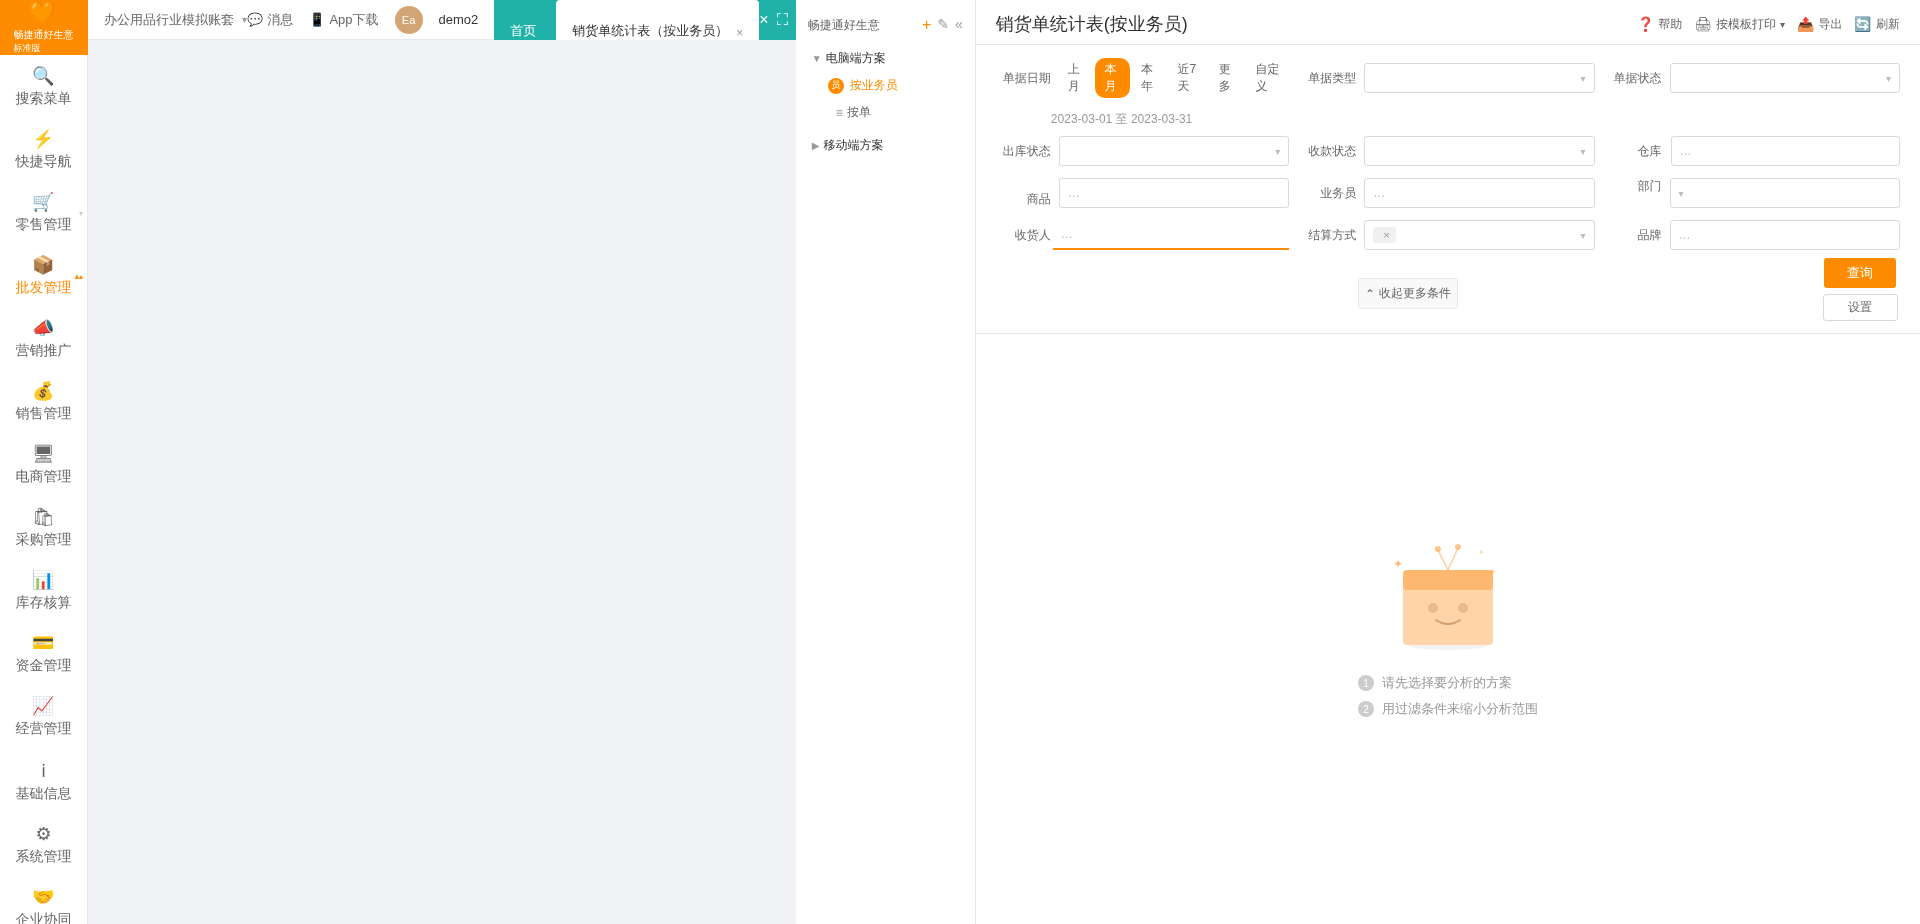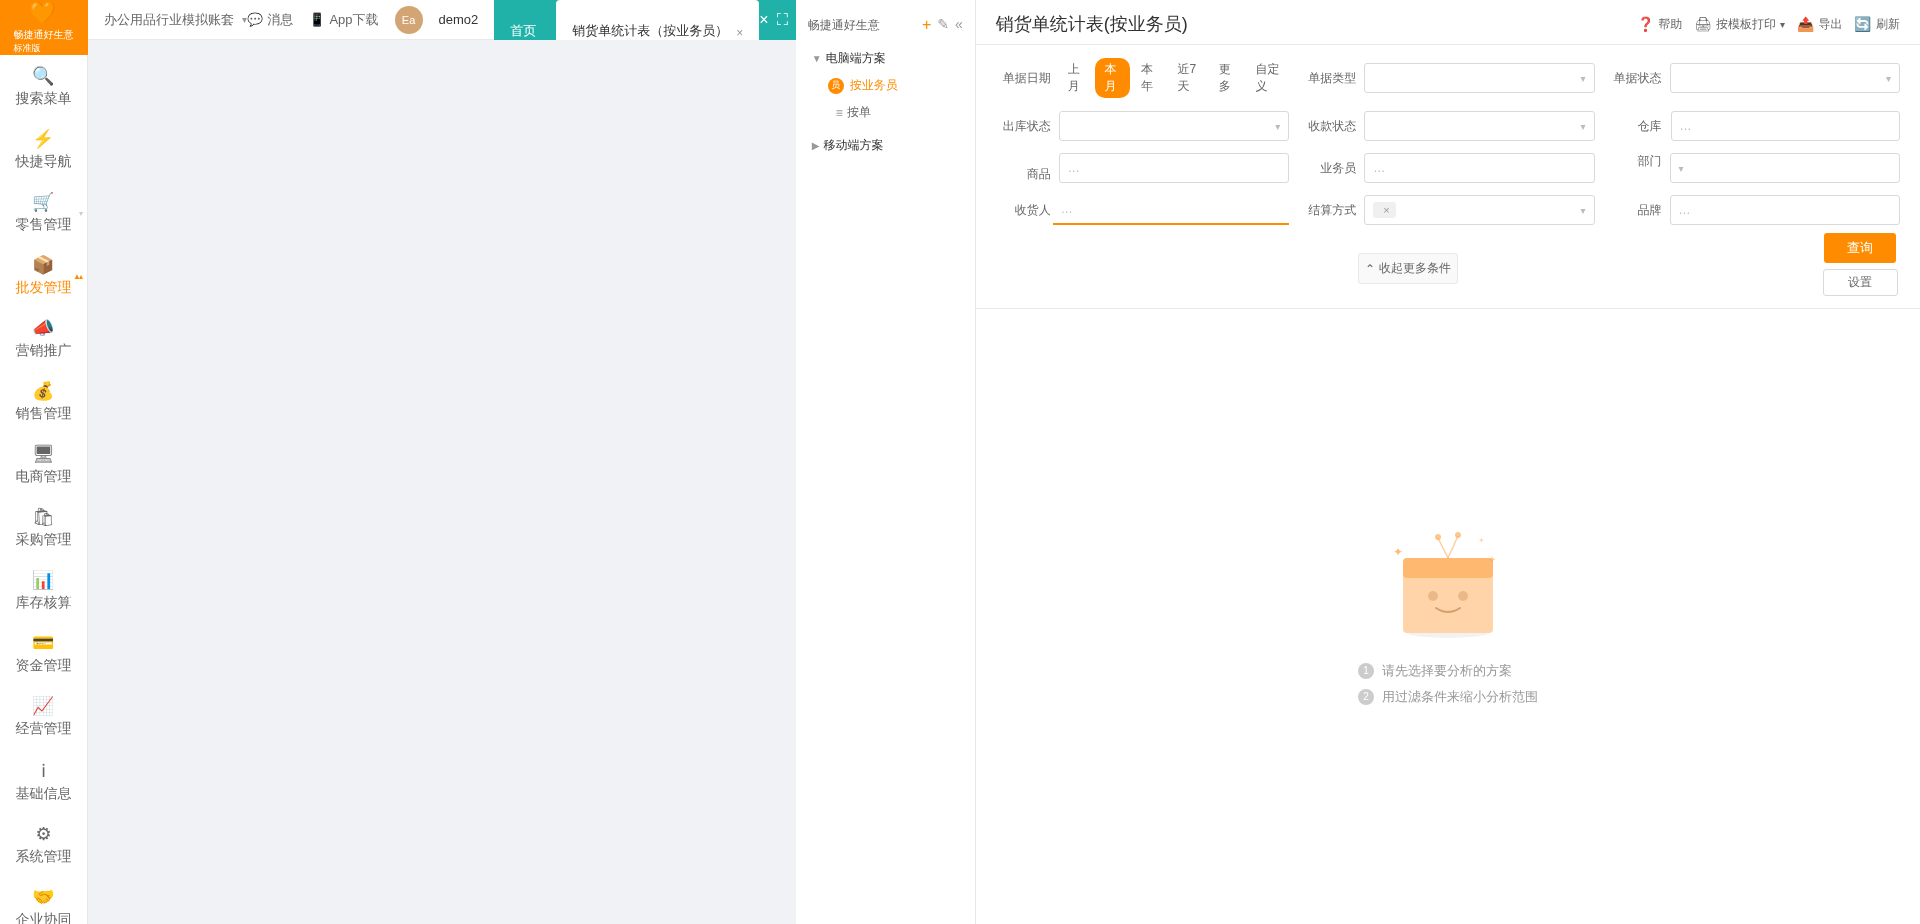--- a/index.html
+++ b/index.html
@@ -292,20 +292,23 @@
 
           <div style="display:flex;align-items:center;gap:8px">
             <span class="filter-label">单据状态</span>
             <div class="filter-input" style="flex:1">
               <span class="fi-placeholder"></span>
               <span class="fi-arrow">▾</span>
             </div>
           </div>
         </div>
 
+        <div style="display:flex;align-items:center;margin-bottom:8px;margin-left:55px">
+          <span class="date-range" style="font-size:12px;color:#999">2023-03-01 至 2023-03-31</span>
+        </div>
 
         <div style="display:grid;grid-template-columns:1fr 1fr 1fr;gap:12px;margin-bottom:12px;align-items:center">
           <div style="display:flex;align-items:center;gap:8px">
             <span class="filter-label">出库状态</span>
             <div class="filter-input" style="flex:1">
               <span class="fi-placeholder"></span>
               <span class="fi-arrow">▾</span>
             </div>
           </div>
           <div style="display:flex;align-items:center;gap:8px">

